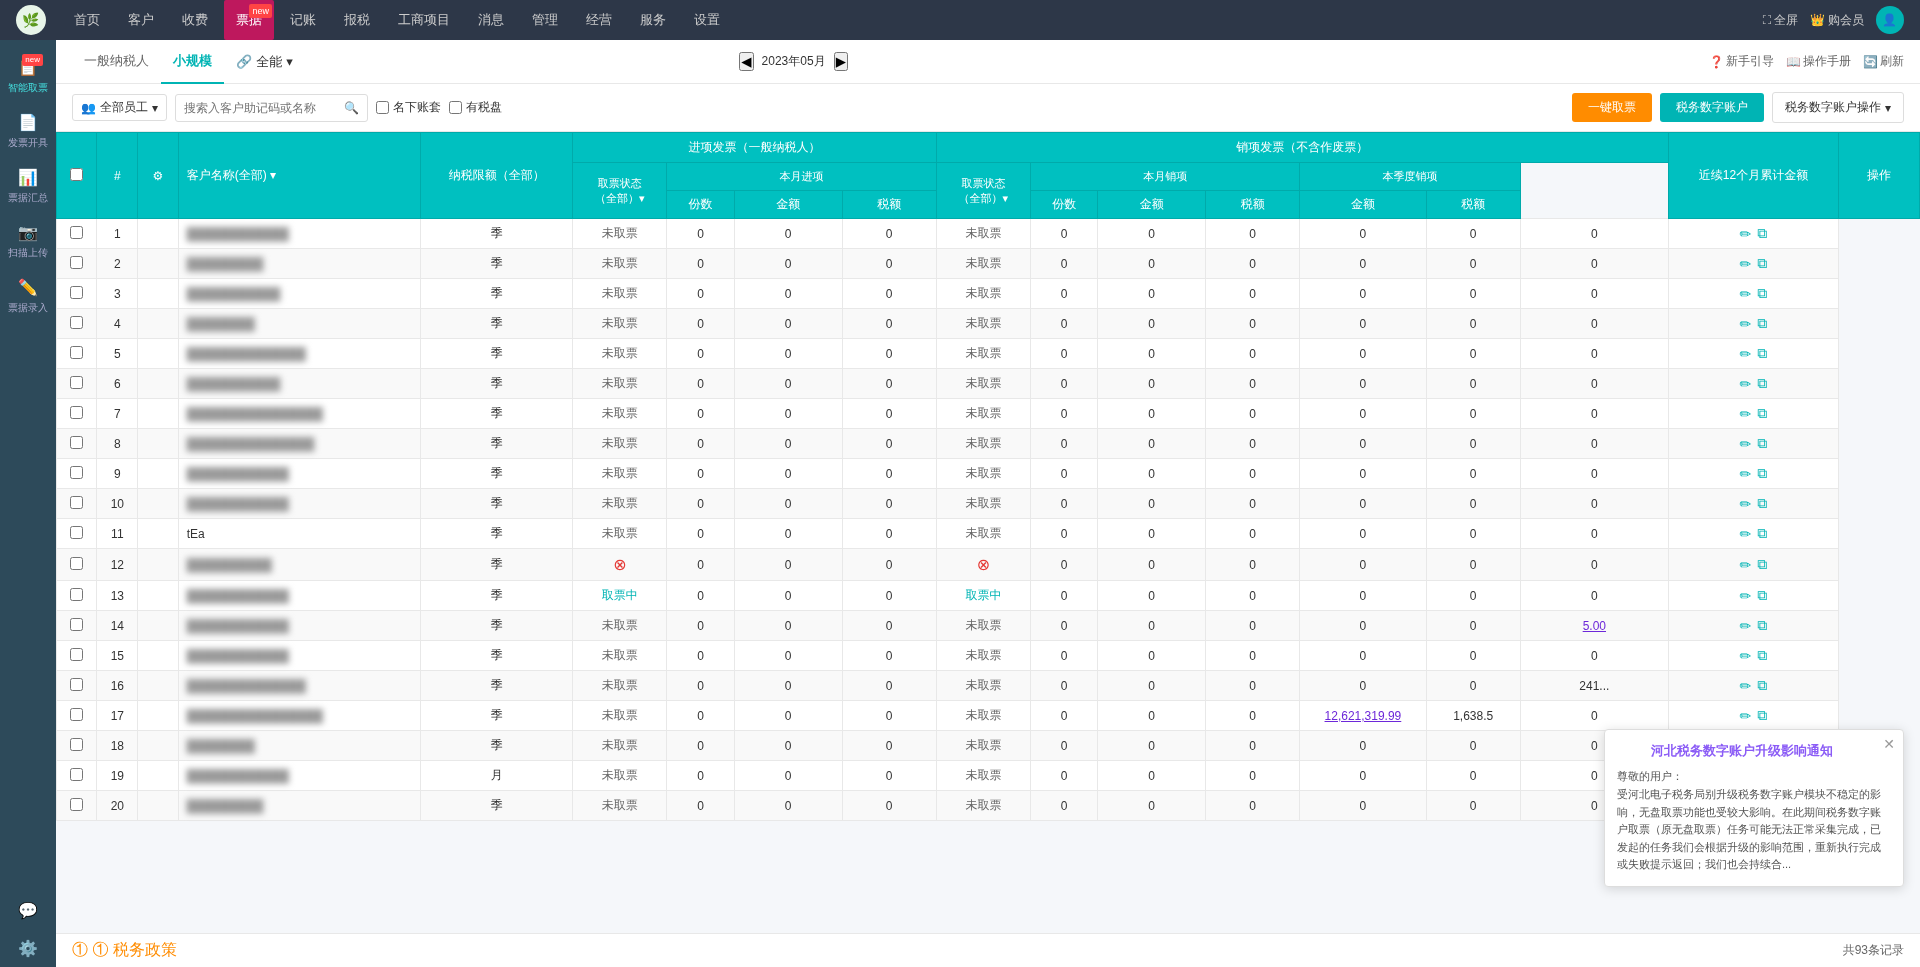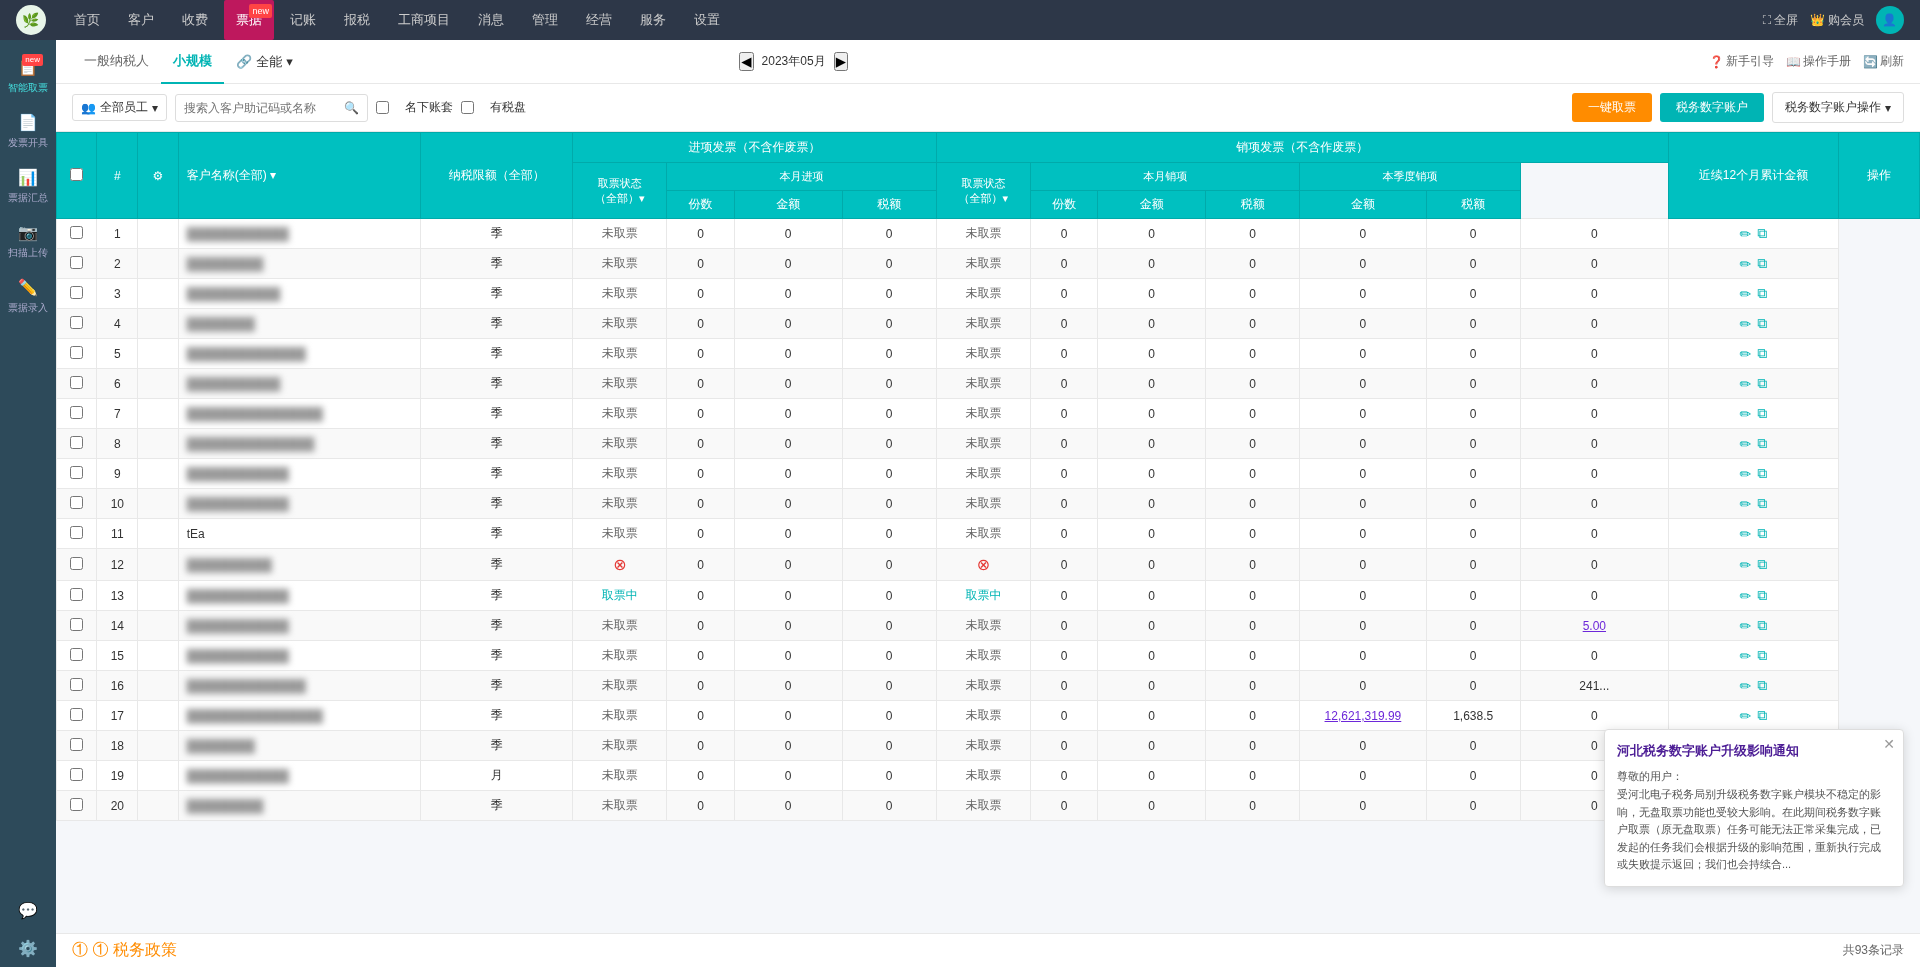--- a/index.html
+++ b/index.html
@@ -186,21 +186,21 @@
       height: 28px;
     }
     .filter-search input {
       border: none;
       outline: none;
       font-size: 12px;
       width: 160px;
       color: #a21caf;
     }
     .filter-checkbox {
-      display: flex; align-items: center; gap: 16px;
+      display: flex; align-items: center; gap: 4px;
       font-size: 12px; color: #333;
       cursor: pointer;
     }
     .filter-bar-right {
       margin-left: auto;
       display: flex;
       align-items: center;
       gap: 8px;
     }
     .btn-orange {
@@ -332,22 +332,23 @@
     .notification-popup .close-btn {
       position: absolute;
       top: 6px; right: 8px;
       cursor: pointer;
       color: #999;
       font-size: 14px;
     }
     .notification-popup .notif-title {
       font-size: 13px;
       font-weight: bold;
-      color: #4c1d95;
+      color: #8b5cf6;
       margin-bottom: 8px;
+      margin-left: 34px;
     }
     .notification-popup .notif-body {
       font-size: 11px;
       color: #555;
       line-height: 1.6;
     }
 
     
     .bottom-bar {
       background: #fff;
@@ -557,21 +558,21 @@
             <th class="col-setting" rowspan="3">
               <span>⚙</span>
             </th>
             <th class="col-name" rowspan="3">
               <span>客户名称(全部)</span> ▾
             </th>
             <th class="col-quota" rowspan="3">
               <span>纳税限额（全部）</span>
             </th>
             <th colspan="4">
-              <span>进项发票（不含作废票）</span>
+              <span>进项发票（一般纳税人）</span>
             </th>
             <th colspan="7">
               <span>销项发票（不含作废票）</span>
             </th>
             <th rowspan="3">
               <span>近续12个月累计金额</span>
             </th>
             <th class="col-action" rowspan="3">
               <span>操作</span>
             </th>

